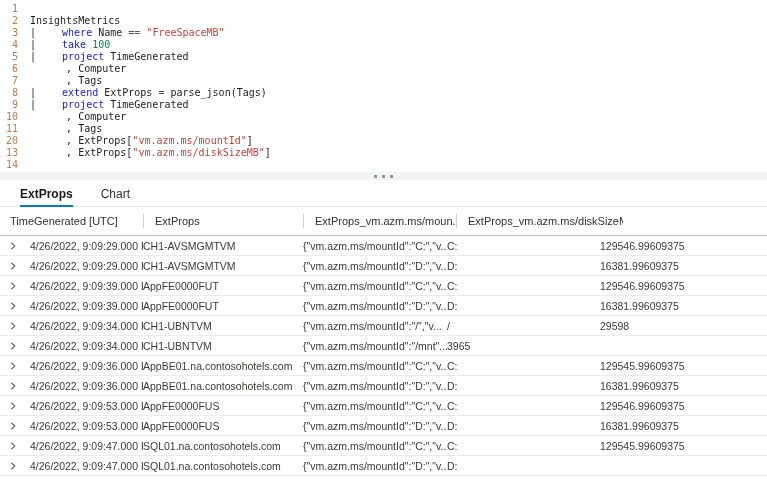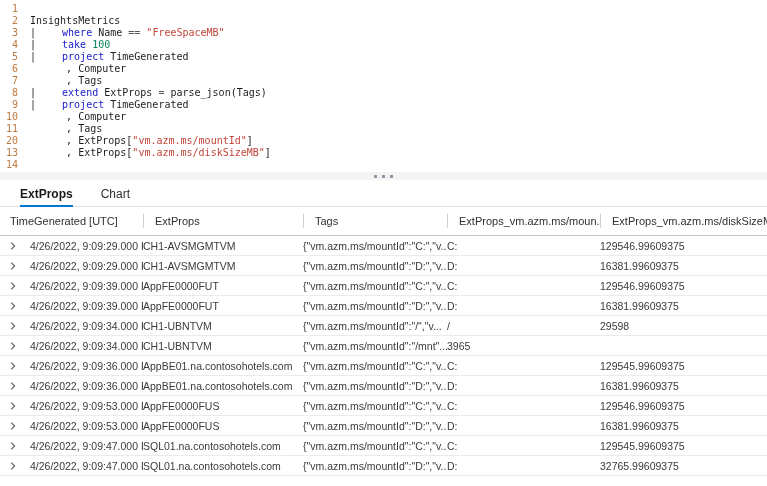--- a/index.html
+++ b/index.html
@@ -78,21 +78,20 @@
 
 <div class="tabsbar">
   <div class="tab active">ExtProps</div>
   <div class="tab">Chart</div>
 </div>
 
 <div>
   <div class="thead">
     <div class="th c1">TimeGenerated [UTC]</div>
     <div class="th c2">ExtProps</div>
-    <div class="th c3">Tags</div>
     <div class="th c4">ExtProps_vm.azm.ms/moun...</div>
     <div class="th c5">ExtProps_vm.azm.ms/diskSizeMB</div>
   </div>
   <div id="tbody">
       <div class="row">
         <div class="cell c1">
           <span class="chev">
             <svg viewBox="0 0 12 12">
               <path d="M4 2l4 4-4 4"></path>
             </svg>
@@ -248,16 +247,15 @@
           <span class="chev">
             <svg viewBox="0 0 12 12">
               <path d="M4 2l4 4-4 4"></path>
             </svg>
           </span>
           <span>4/26/2022, 9:09:47.000 PM</span>
         </div>
         <div class="cell c2"><span>SQL01.na.contosohotels.com</span></div>
         <div class="cell c3"><span>{"vm.azm.ms/mountId":"D:","v...</span></div>
         <div class="cell c4"><span>D:</span></div>
-        <div class="cell c5"><span>32765.99609375</span></div>
       </div>
     </div>
 </div>
 
 </body></html>

